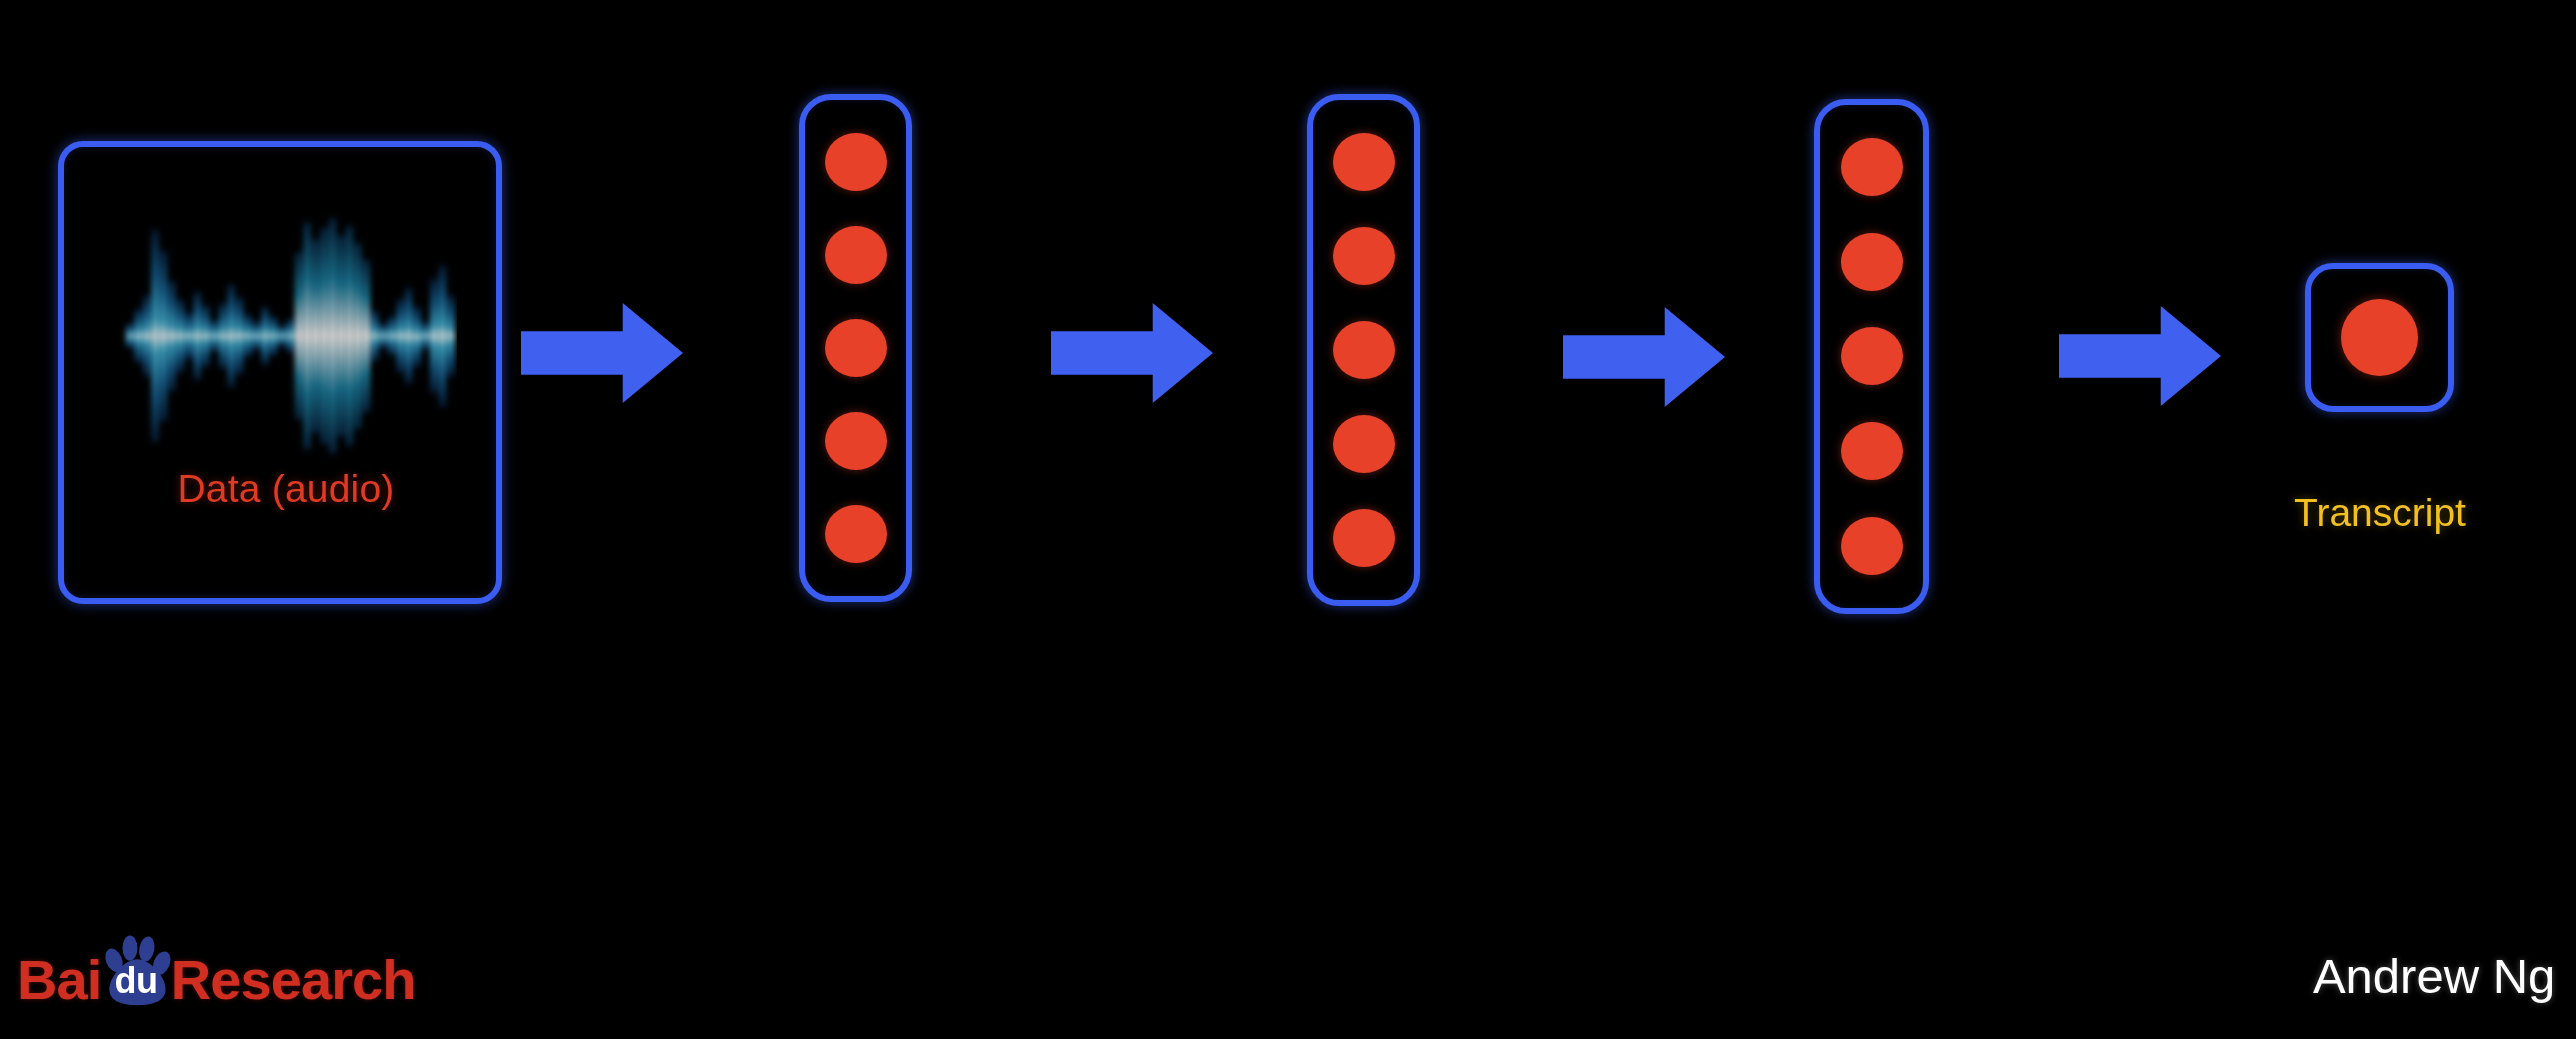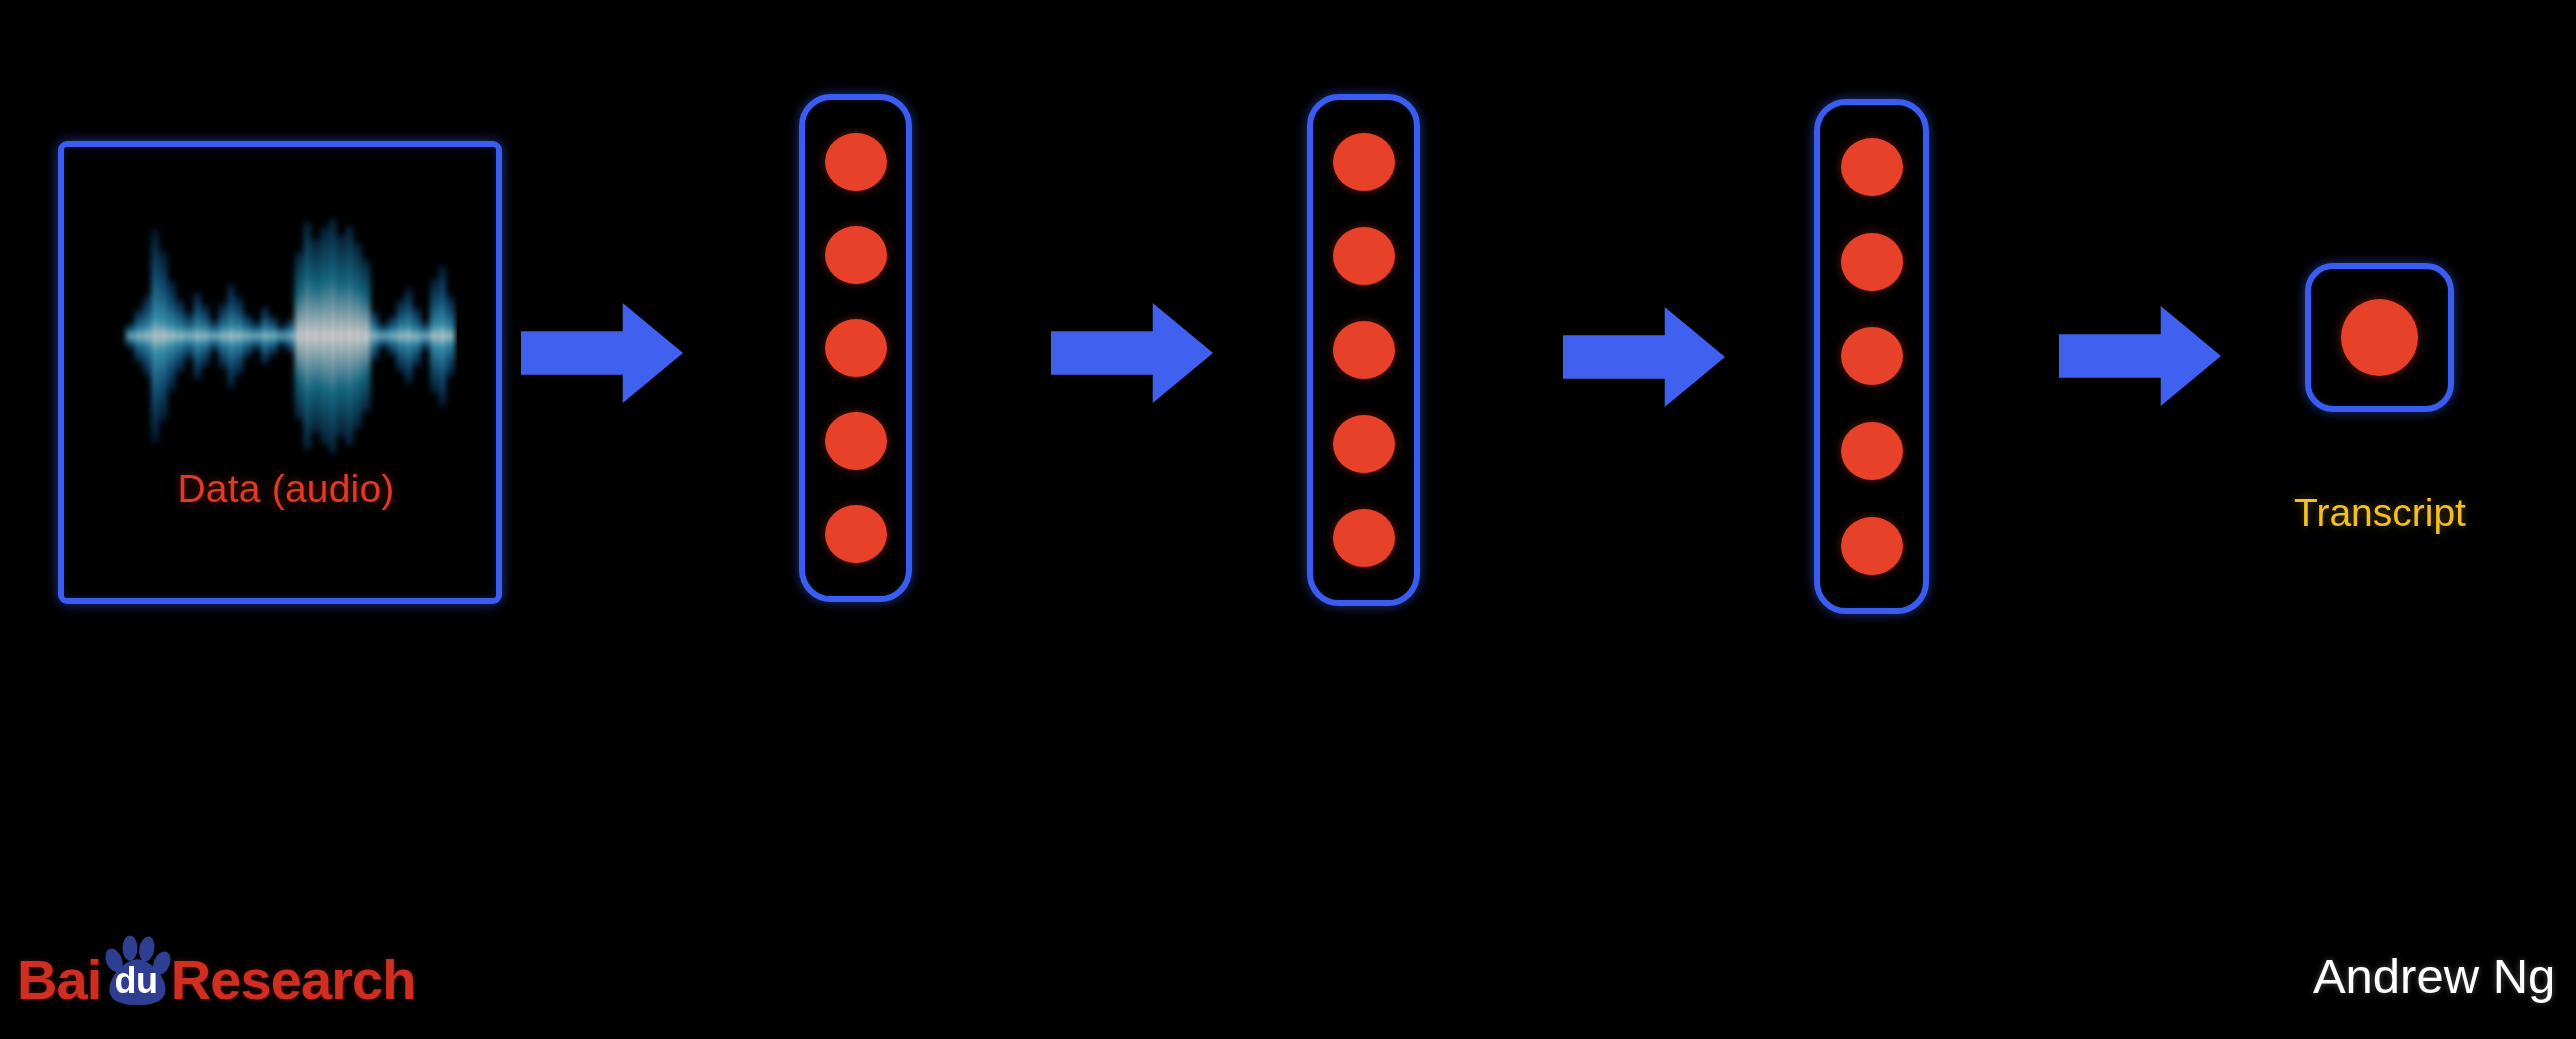--- a/index.html
+++ b/index.html
@@ -20,21 +20,21 @@
   }
 
   
   #data-panel {
     position: absolute;
     left: 58px;
     top: 141px;
     width: 444px;
     height: 463px;
     border: 6.6px solid #3b5cf0;
-    border-radius: 9px;
+    border-radius: 25px;
     box-sizing: border-box;
     box-shadow: 0 0 13px rgba(59,92,240,0.55),
                 inset 0 0 9.4px rgba(59,92,240,0.22);
     background: #000000;
   }
   #waveform-wrap {
     position: absolute;
     left: 55px;
     top: 47px;
     width: 338px;

